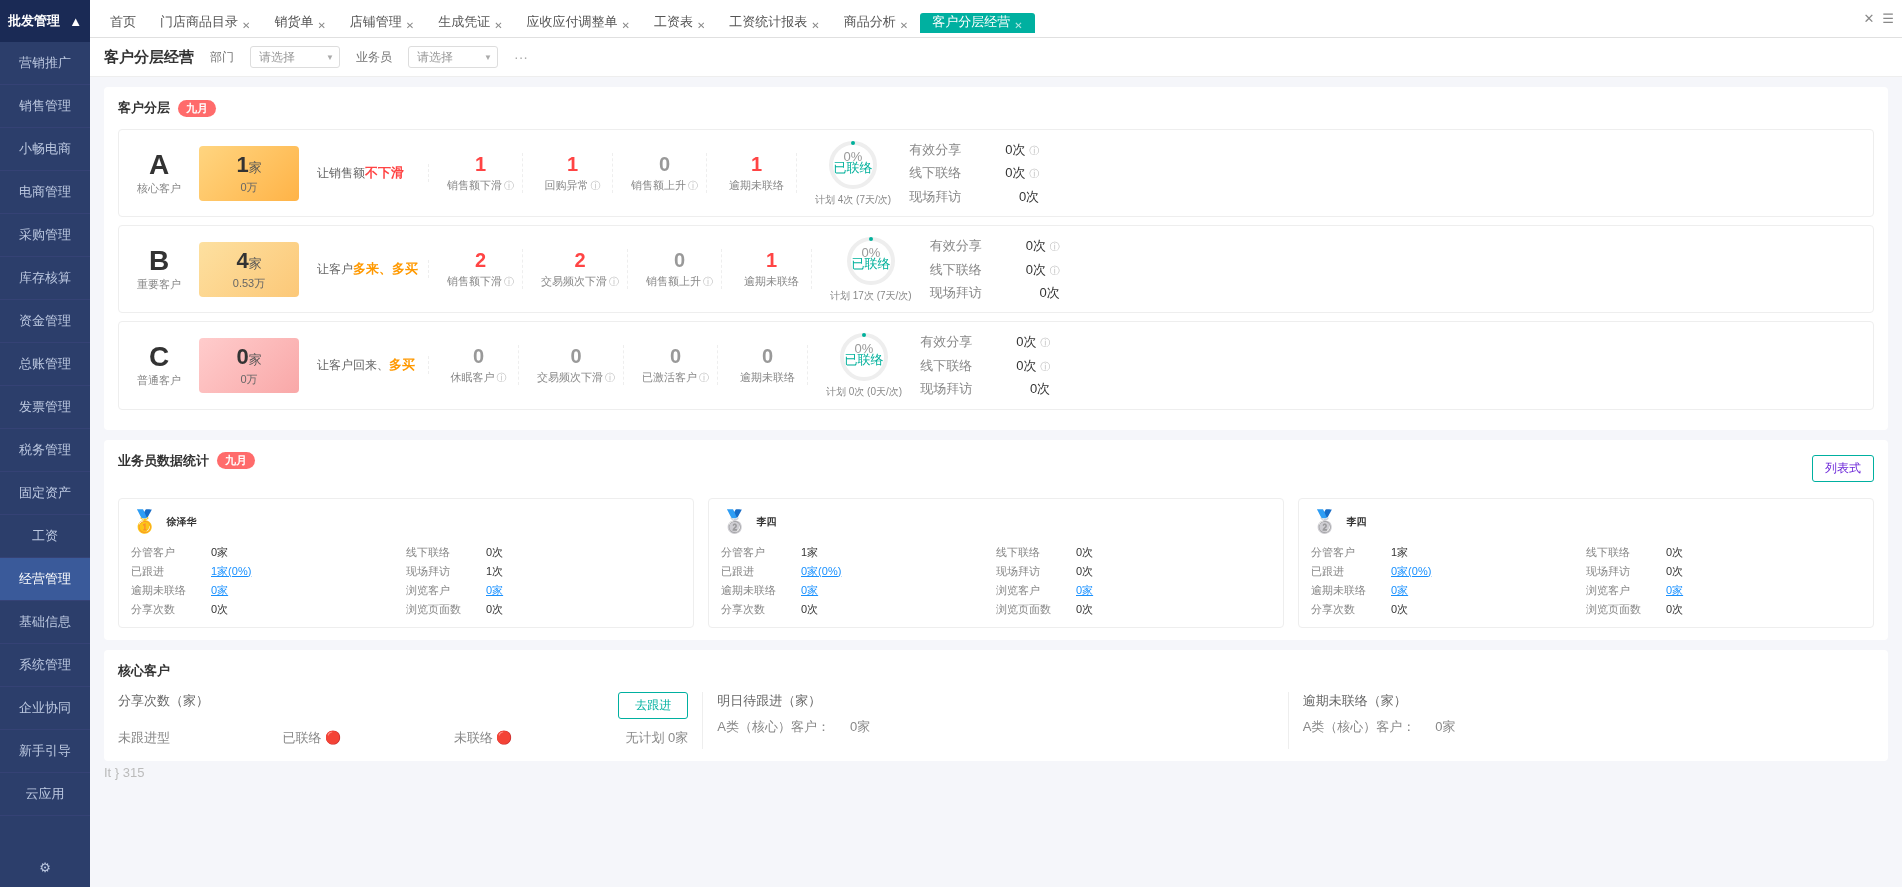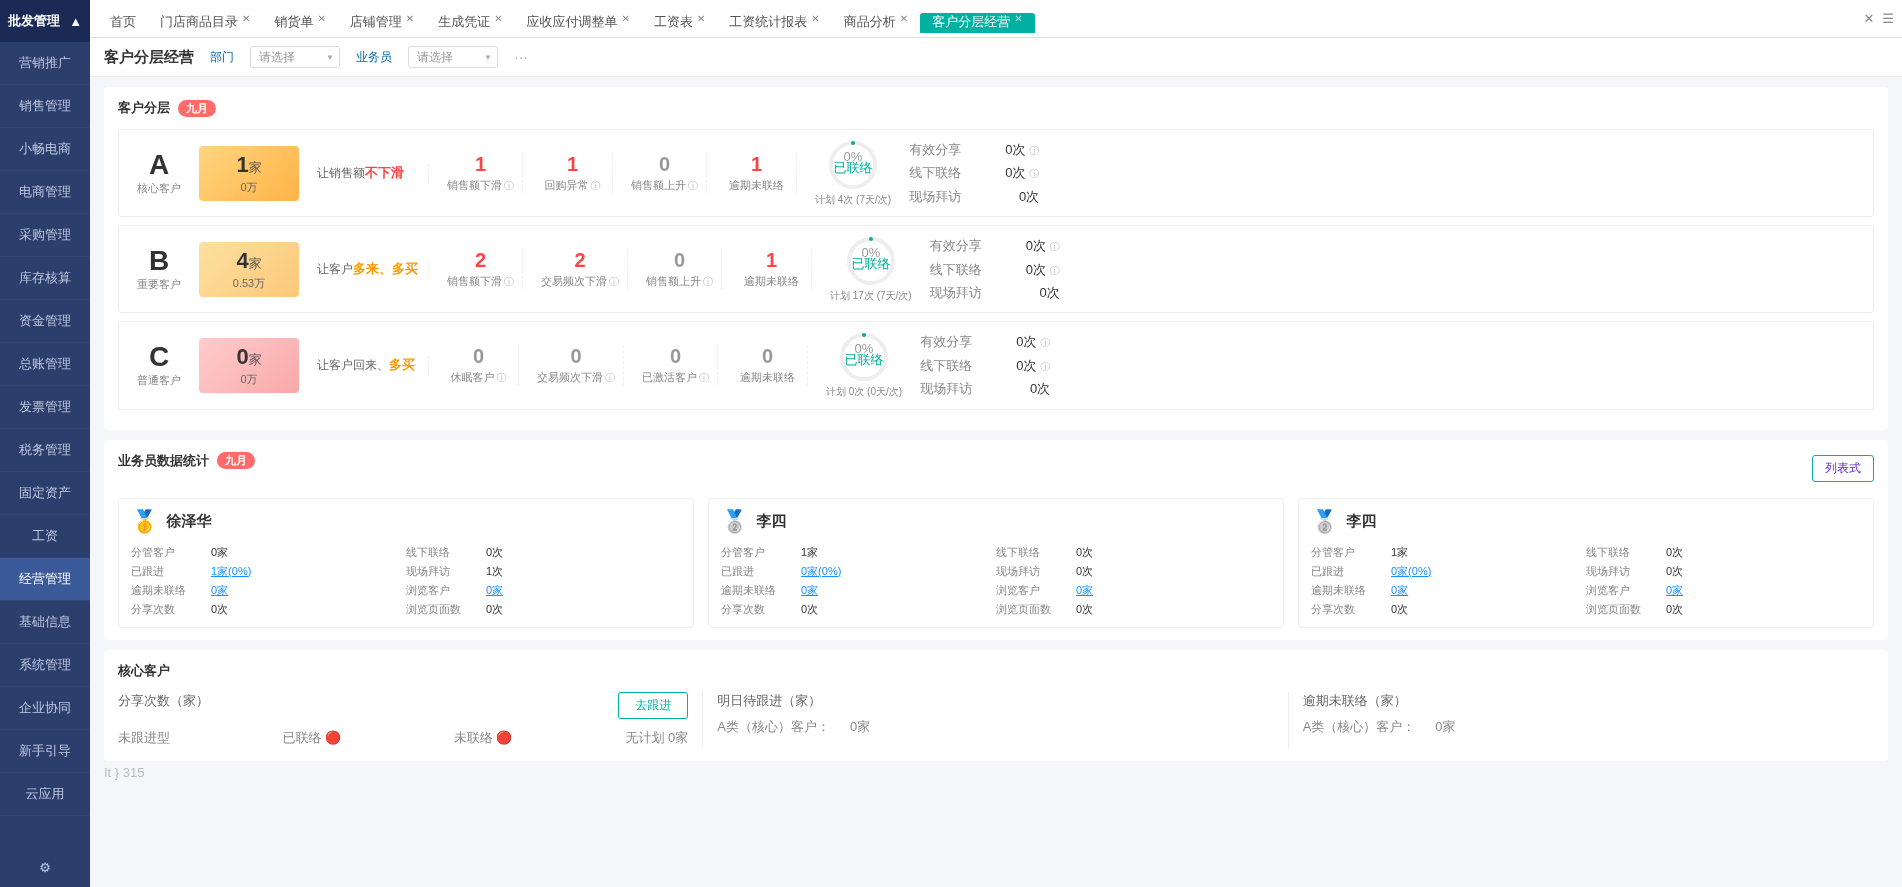--- a/index.html
+++ b/index.html
@@ -63,21 +63,21 @@
       flex-shrink: 0;
     }
     .tab {
       padding: 0 12px;
       font-size: 12px;
       color: #555;
       cursor: pointer;
       white-space: nowrap;
       border-bottom: 2px solid transparent;
       display: flex;
-      align-items: flex-start;
+      align-items: flex-end;
       gap: 4px;
       margin-top: 8px;
     }
     .tab.active {
       background: #00b0a0;
       color: #fff;
       border-radius: 3px 3px 0 0;
     }
     .tab-close {
       font-size: 10px;
@@ -106,21 +106,21 @@
     .page-header {
       display: flex;
       align-items: center;
       gap: 16px;
       background: #fff;
       padding: 8px 14px;
       border-bottom: 1px solid #eee;
       flex-shrink: 0;
     }
     .page-title { font-size: 15px; font-weight: bold; color: #333; }
-    .filter-label { color: #0369a1; font-size: 12px; }
+    .filter-label { color: #737373; font-size: 12px; }
     .filter-select {
       border: 1px solid #ddd;
       border-radius: 3px;
       padding: 3px 20px 3px 8px;
       font-size: 12px;
       color: #999;
       background: #fff;
       cursor: pointer;
       min-width: 90px;
       appearance: none;
@@ -276,21 +276,21 @@
       border-radius: 4px;
       padding: 10px 12px;
     }
     .staff-name-row {
       display: flex;
       align-items: center;
       gap: 8px;
       margin-bottom: 10px;
     }
     .staff-medal { font-size: 22px; }
-    .staff-name { font-size: 15px; font-weight: bold; color: #333; }
+    .staff-name { font-size: 10px; font-weight: bold; color: #333; }
     .sinfo-label { font-size: 11px; color: #888; }
     .sinfo-val { font-size: 11px; color: #333; }
     .sinfo-val-link { font-size: 11px; color: #1890ff; text-decoration: underline; cursor: pointer; }
 
     
     .follow-section { background: #fff; border-radius: 4px; padding: 12px 14px; }
     .follow-grid {
       display: grid;
       grid-template-columns: 1fr 1fr 1fr;
       gap: 0;

